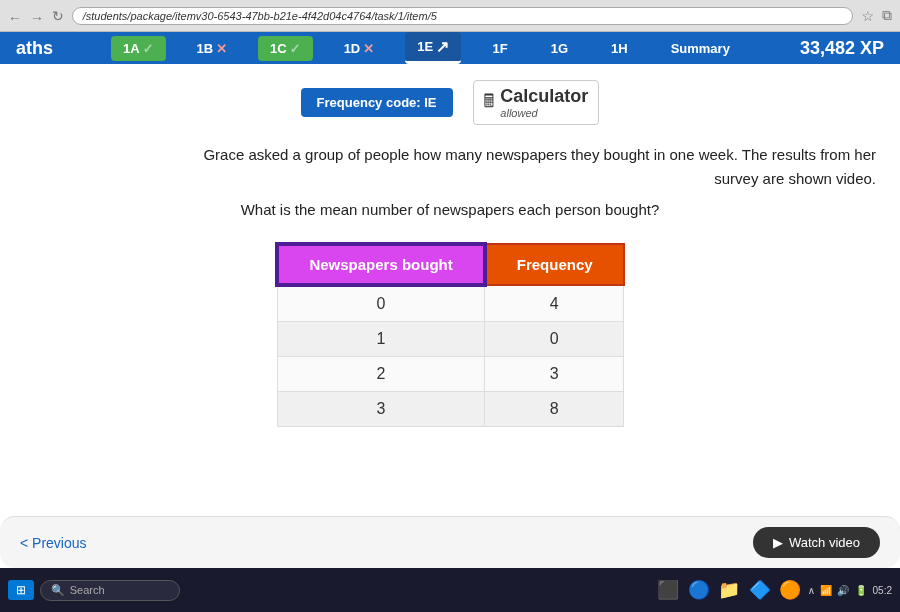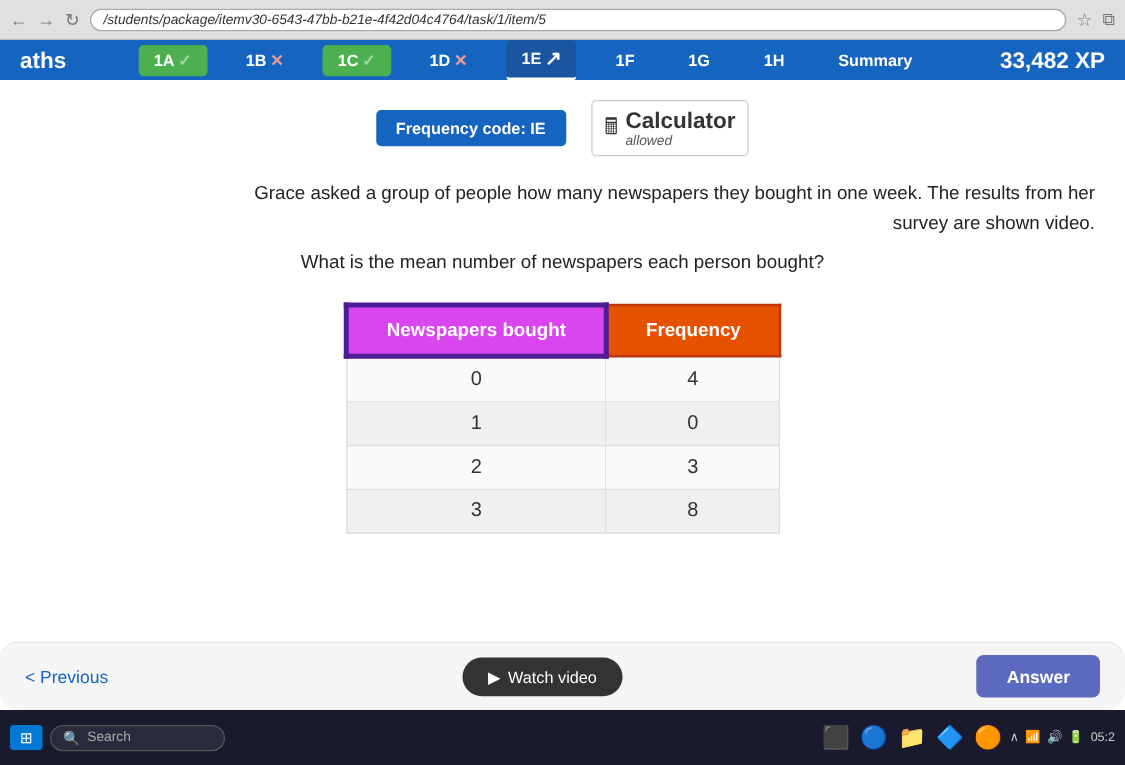--- a/index.html
+++ b/index.html
@@ -385,21 +385,20 @@
   </div>
 
 </div>
 
 <div class="bottom-bar">
   <button class="prev-btn">&lt; Previous</button>
   <button class="watch-video-btn">
     <span>▶</span>
     <span>Watch video</span>
   </button>
-  <button class="answer-btn">Answer</button>
 </div>
 
 <div class="taskbar">
   <div class="taskbar-start">
     <span>⊞</span>
   </div>
   <div class="taskbar-search">
     <span>🔍</span>
     <span style="color:#aaa;">Search</span>
   </div>

